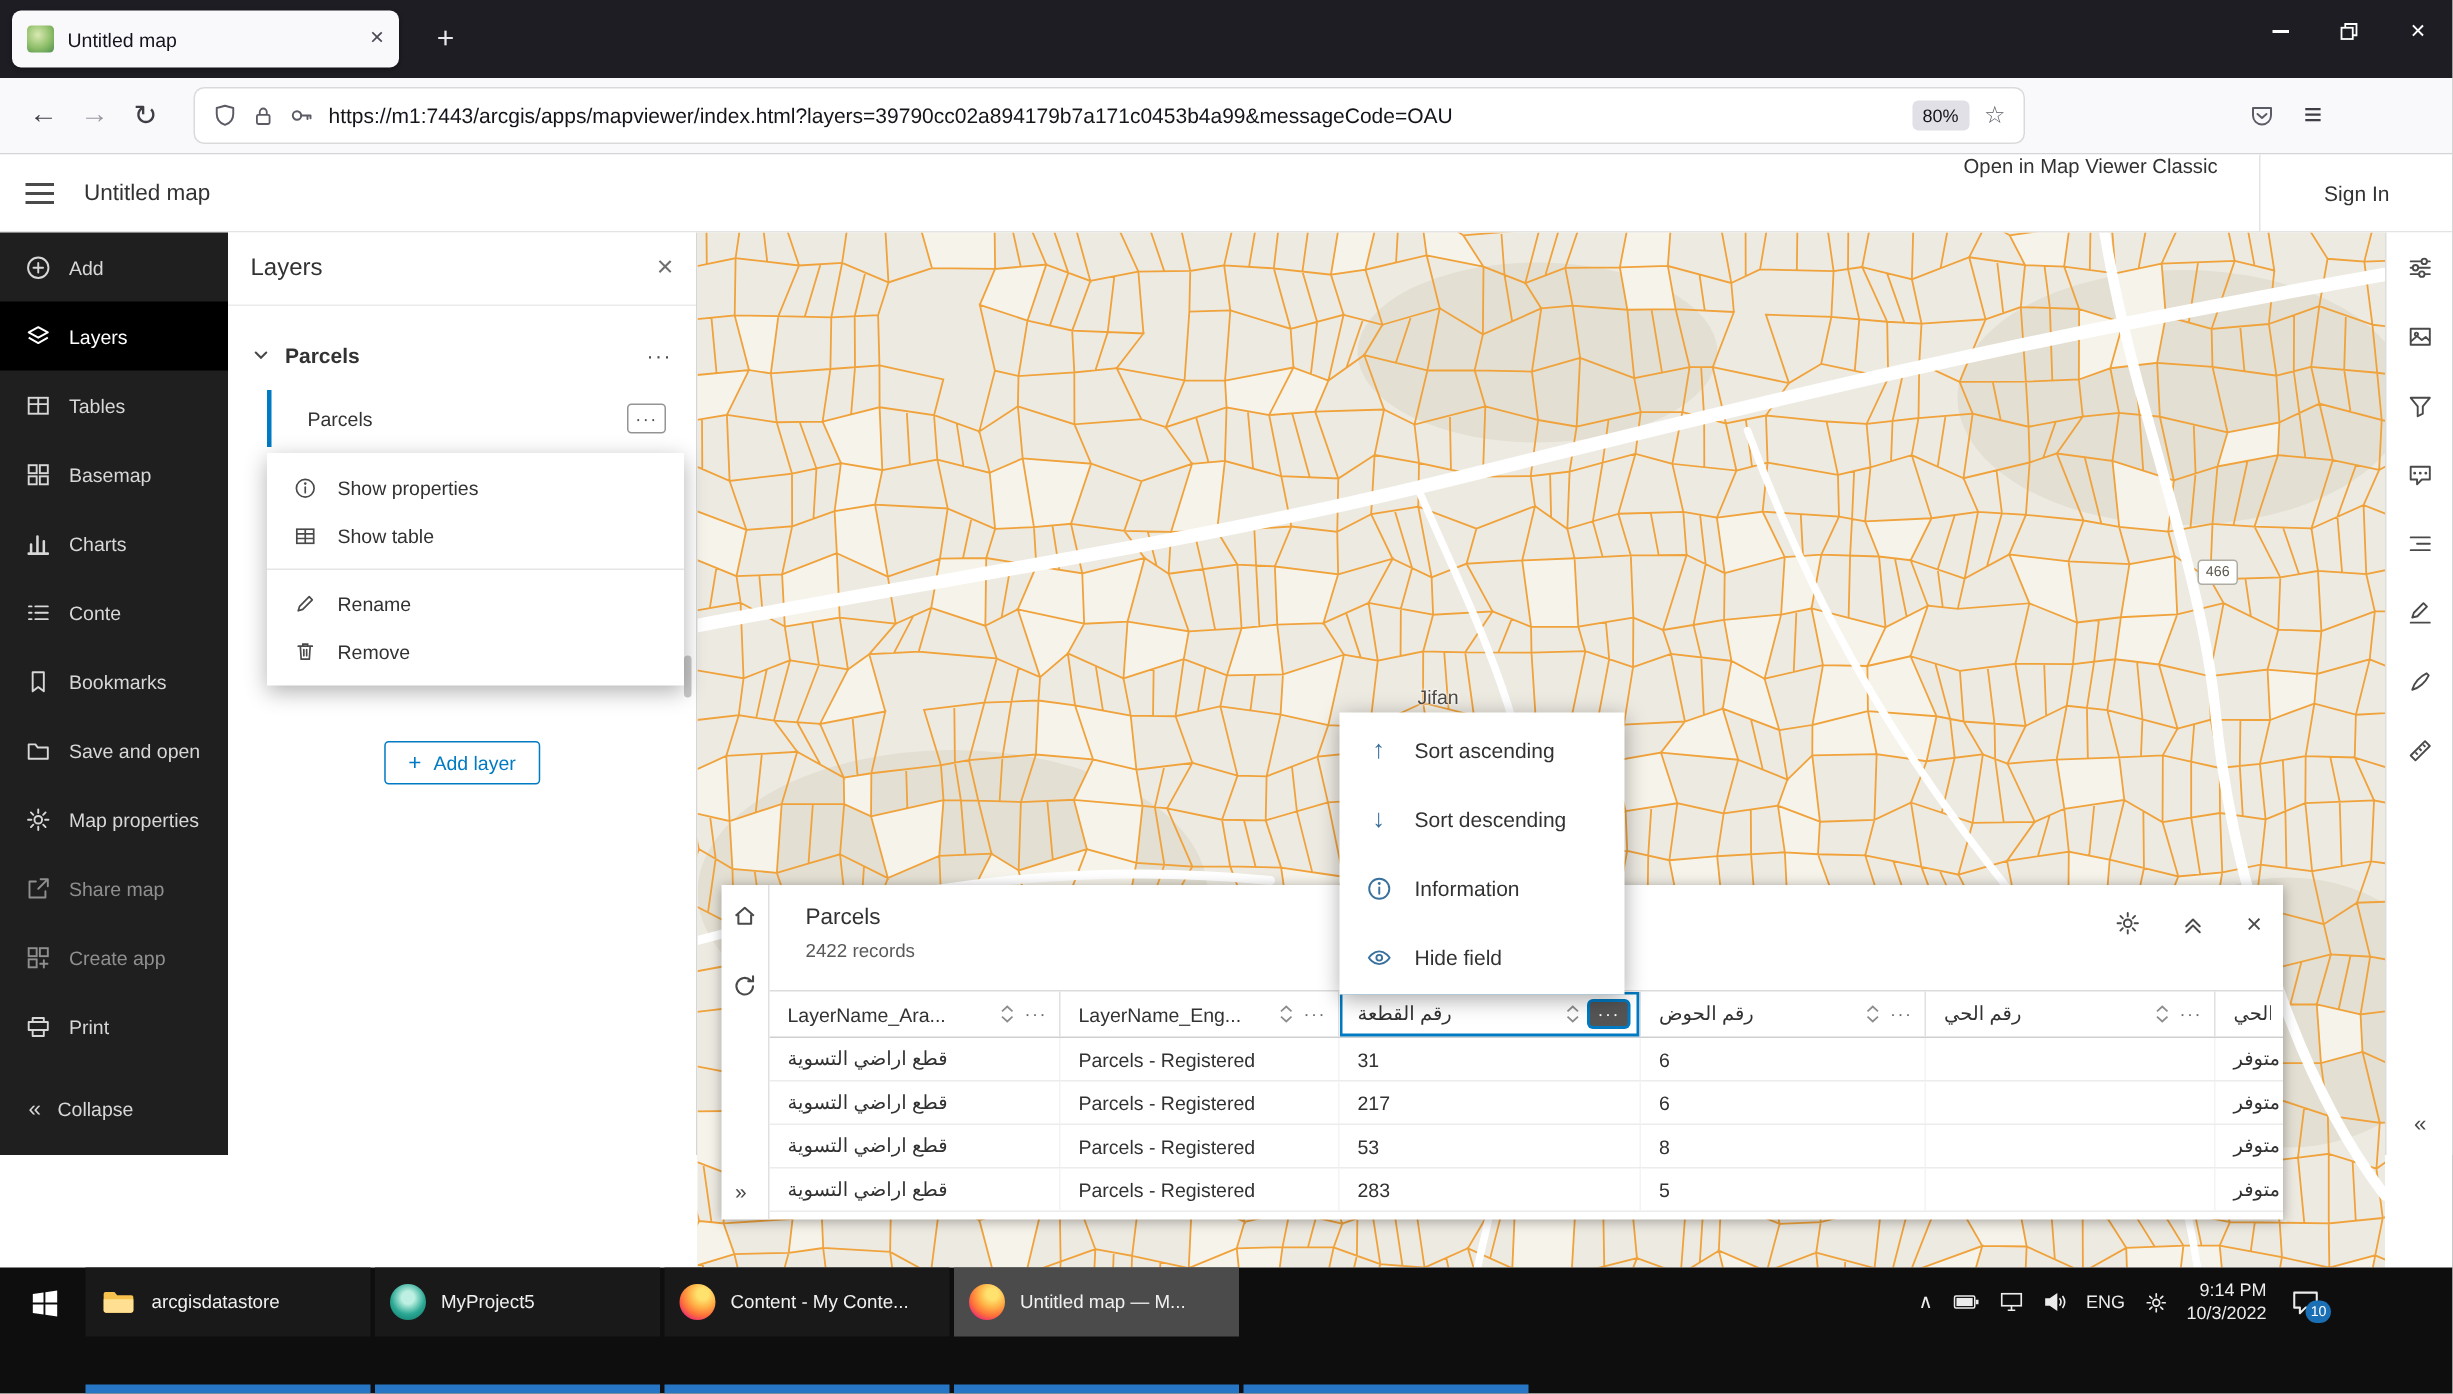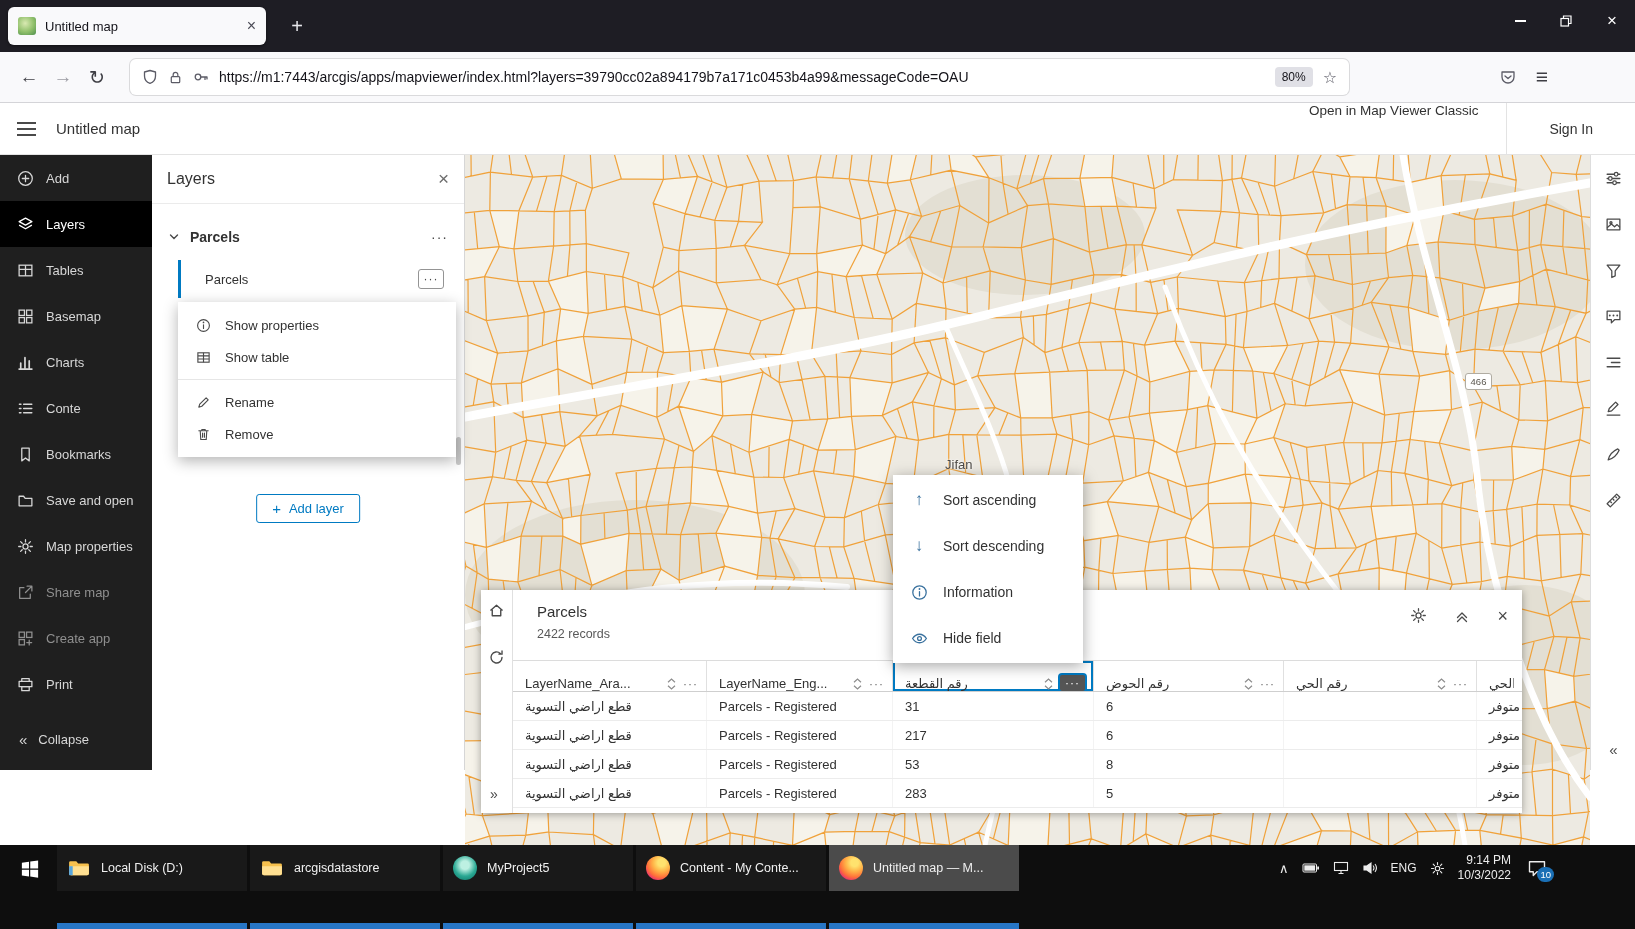--- a/index.html
+++ b/index.html
@@ -110,21 +110,21 @@
   .tp-strip .ticon { position:absolute; left:7px; cursor:pointer; }
   .tp-expand2 { position:absolute; left:9px; top:196px; font-size:14px; color:#4a4a4a; cursor:pointer; }
   .tp-main { flex:1; position:relative; min-width:0; }
   .tp-title { position:absolute; left:24px; top:13px; font-size:15px; color:#323232; }
   .tp-records { position:absolute; left:24px; top:37px; font-size:12.5px; color:#595959; }
   .tp-actions { position:absolute; right:14px; top:17px; display:flex; gap:27px; align-items:center; color:#4a4a4a; }
   .tp-actions .x { font-size:18px; line-height:16px; }
   .tp-actions > * { cursor:pointer; }
   .tp-table { position:absolute; left:0; top:70px; right:0; bottom:0; overflow:hidden; }
   .thead { display:flex; height:32px; border-top:1px solid #dcdcdc; border-bottom:1px solid #cfcfcf; }
-  .th { position:relative; display:flex; align-items:flex-end; gap:6px; padding:0 8px 0 12px;
+  .th { position:relative; display:flex; align-items:center; gap:6px; padding:0 8px 0 12px;
         border-right:1px solid #e0e0e0; font-size:13px; color:#323232; overflow:hidden; }
   .th-label { flex:1; white-space:nowrap; overflow:hidden; }
   .th-dots { font-size:12px; letter-spacing:1px; color:#6a6a6a; cursor:pointer; flex:none; }
   .th.sel { box-shadow:inset 0 0 0 2px var(--accent,#007ac2); }
   .th-dots.dark { background:#555; color:#fff; padding:1px 5px; border-radius:2px;
                   box-shadow:0 0 0 2px var(--accent,#007ac2); }
   .tr { display:flex; height:29px; border-bottom:1px solid #ececec; font-size:13px; color:#323232; }
   .td { display:flex; align-items:center; padding:0 12px; border-right:1px solid #f3f3f3;
         white-space:nowrap; overflow:hidden; }
   .c0 { width:194px; } .c1 { width:186px; } .c2 { width:201px; } .c3 { width:190px; } .c4 { width:193px; }
@@ -600,30 +600,20 @@
       <svg width="20" height="20" viewBox="0 0 16 16">
           <path fill="#fff" d="M1.5 2.9 7.2 2.1v5.4H1.5ZM1.5 13.1l5.7.8V8.5H1.5ZM8.2 2 14.5 1.1v6.4H8.2ZM8.2 14l6.3.9V8.5H8.2Z"></path>
         </svg>
     </div>
     <div class="tb-apps">
       <div class="tb-app">
         <span class="tb-ic">
           <svg width="22" height="18" viewBox="0 0 24 20">
               <path d="M1 4a1.5 1.5 0 0 1 1.5-1.5H9l2 2.5h10.5A1.5 1.5 0 0 1 23 6.5V16a2 2 0 0 1-2 2H3a2 2 0 0 1-2-2Z" fill="#f7c14e"></path>
               <path d="M1 8h22v8a2 2 0 0 1-2 2H3a2 2 0 0 1-2-2Z" fill="#ffe092"></path>
-              <rect x="1" y="8" width="4" height="10" fill="#58a6dd"></rect>
-            </svg>
-        </span>
-        <span>Local Disk (D:)</span>
-      </div>
-      <div class="tb-app">
-        <span class="tb-ic">
-          <svg width="22" height="18" viewBox="0 0 24 20">
-              <path d="M1 4a1.5 1.5 0 0 1 1.5-1.5H9l2 2.5h10.5A1.5 1.5 0 0 1 23 6.5V16a2 2 0 0 1-2 2H3a2 2 0 0 1-2-2Z" fill="#f7c14e"></path>
-              <path d="M1 8h22v8a2 2 0 0 1-2 2H3a2 2 0 0 1-2-2Z" fill="#ffe092"></path>
             </svg>
         </span>
         <span>arcgisdatastore</span>
       </div>
       <div class="tb-app">
         <span class="tb-ic">
             <span class="pro-ball"></span>
           </span>
         <span>MyProject5</span>
       </div>

